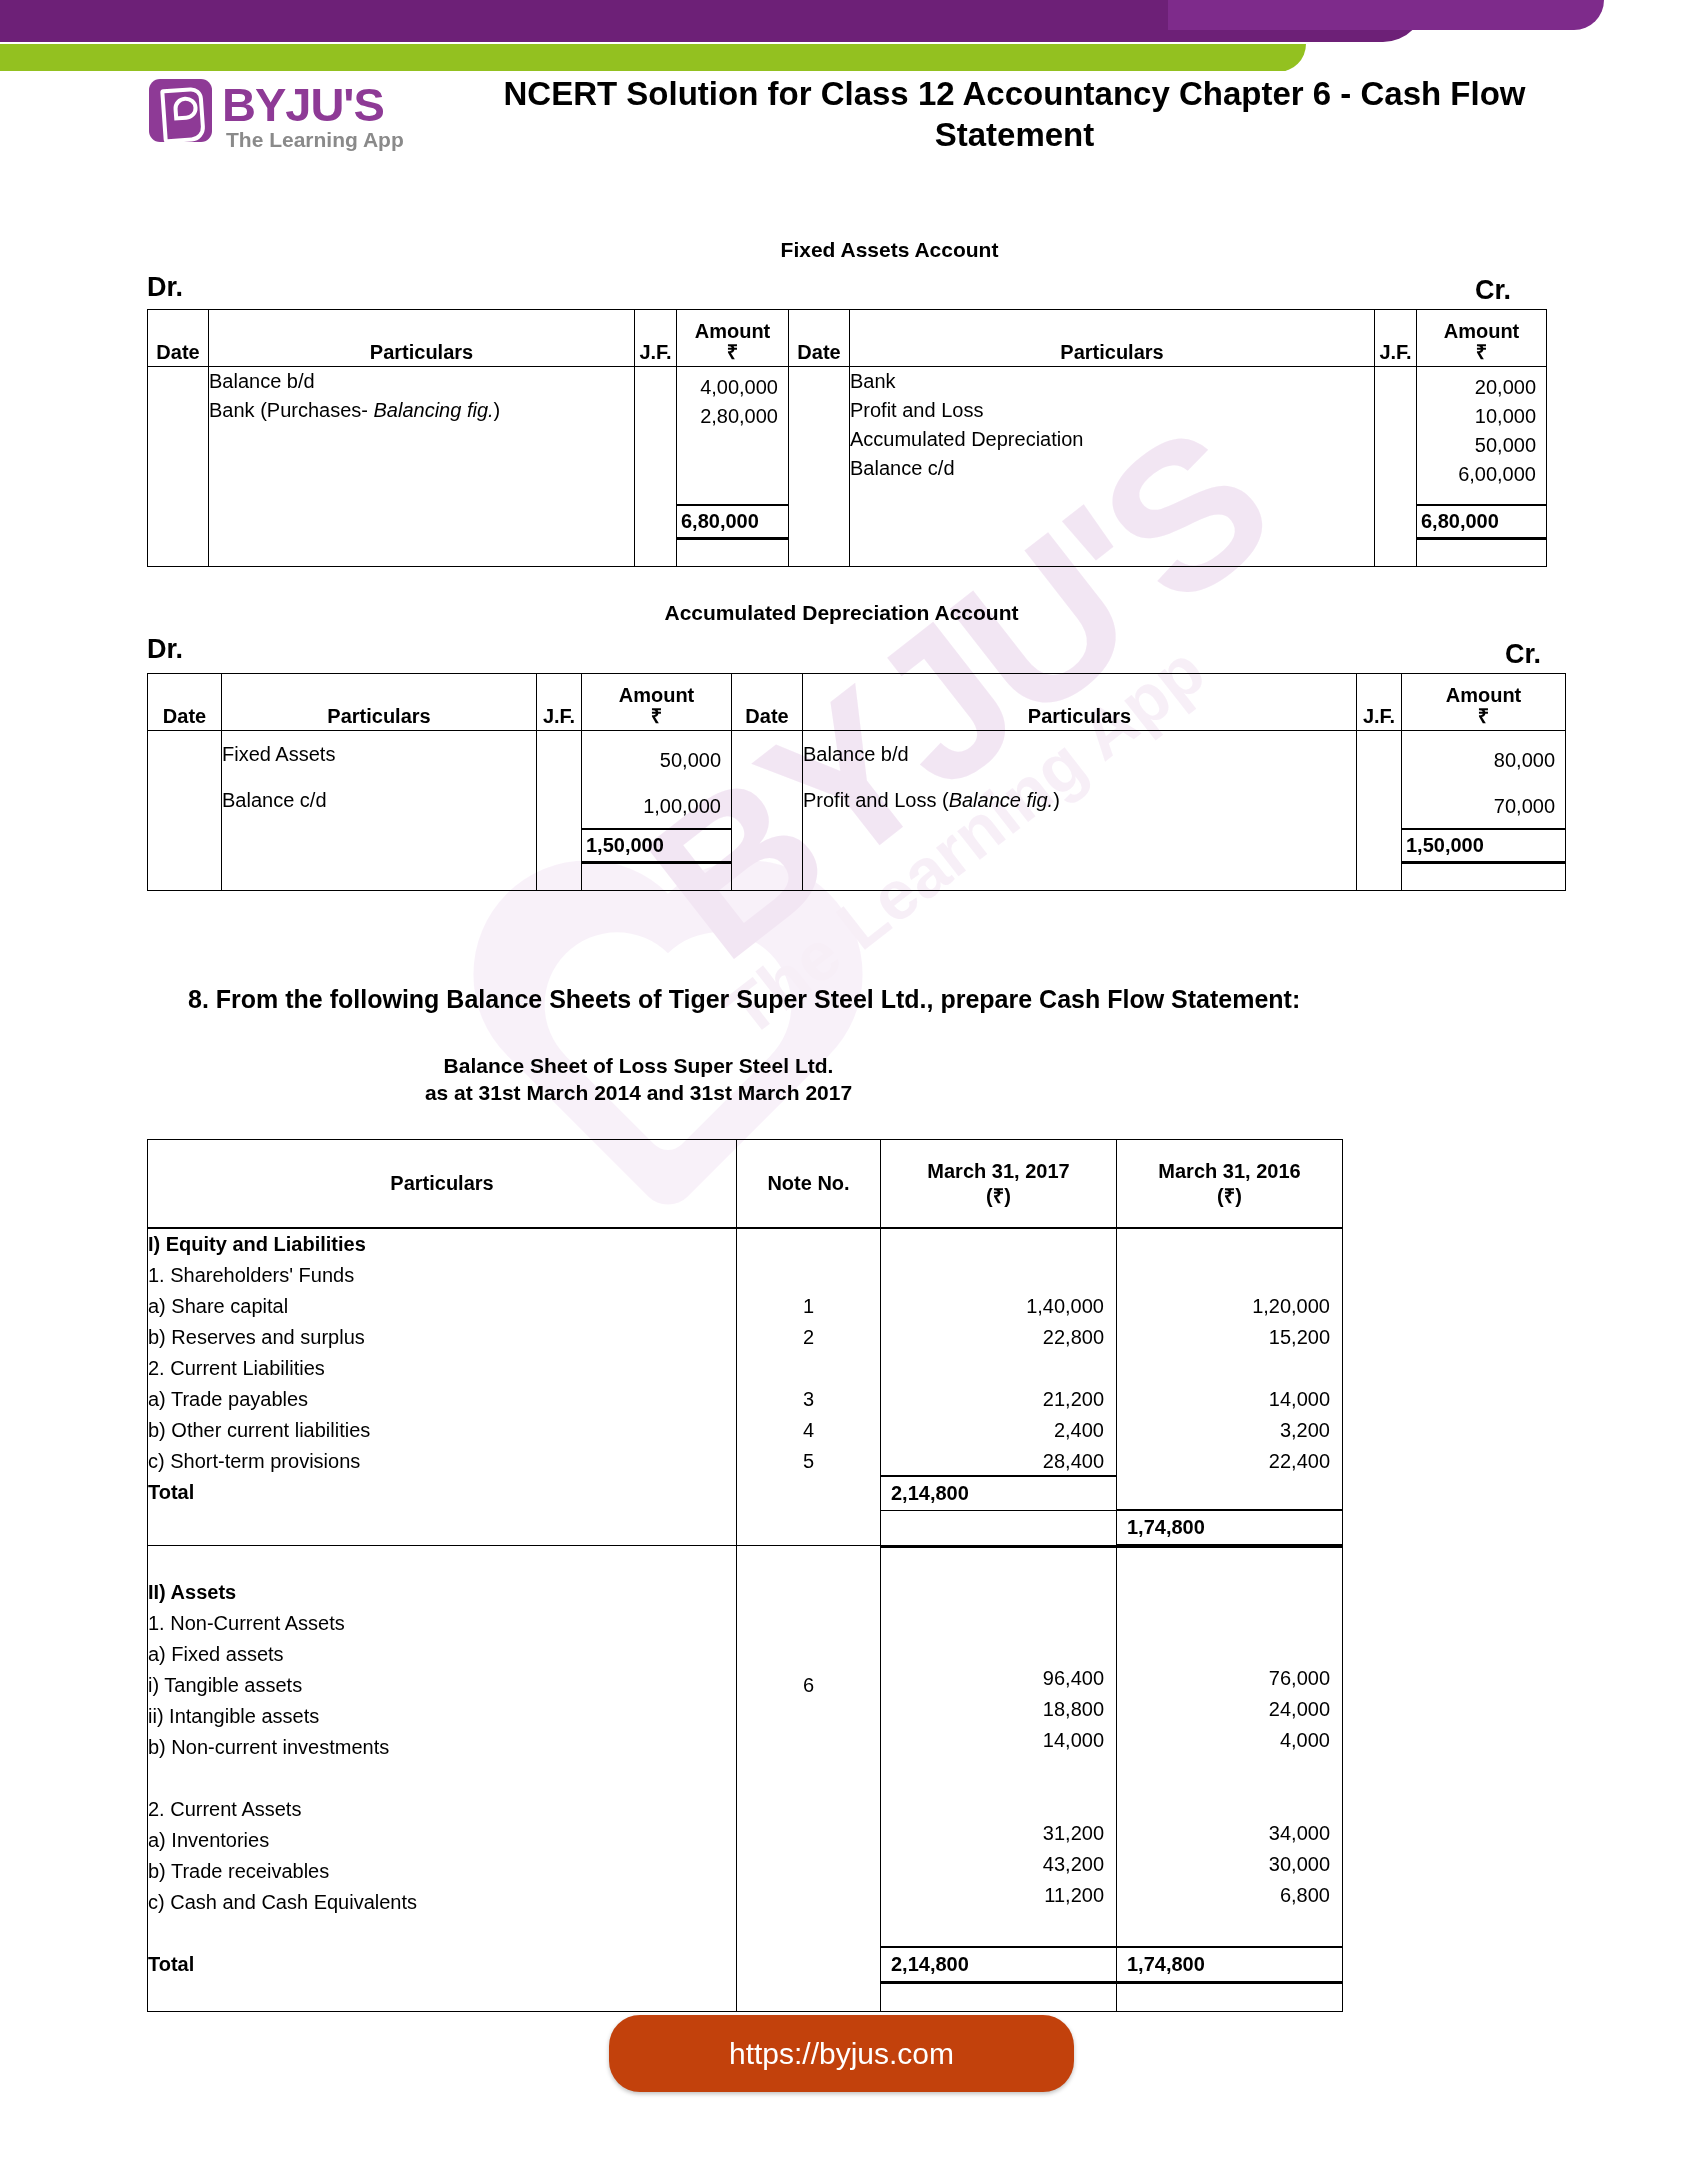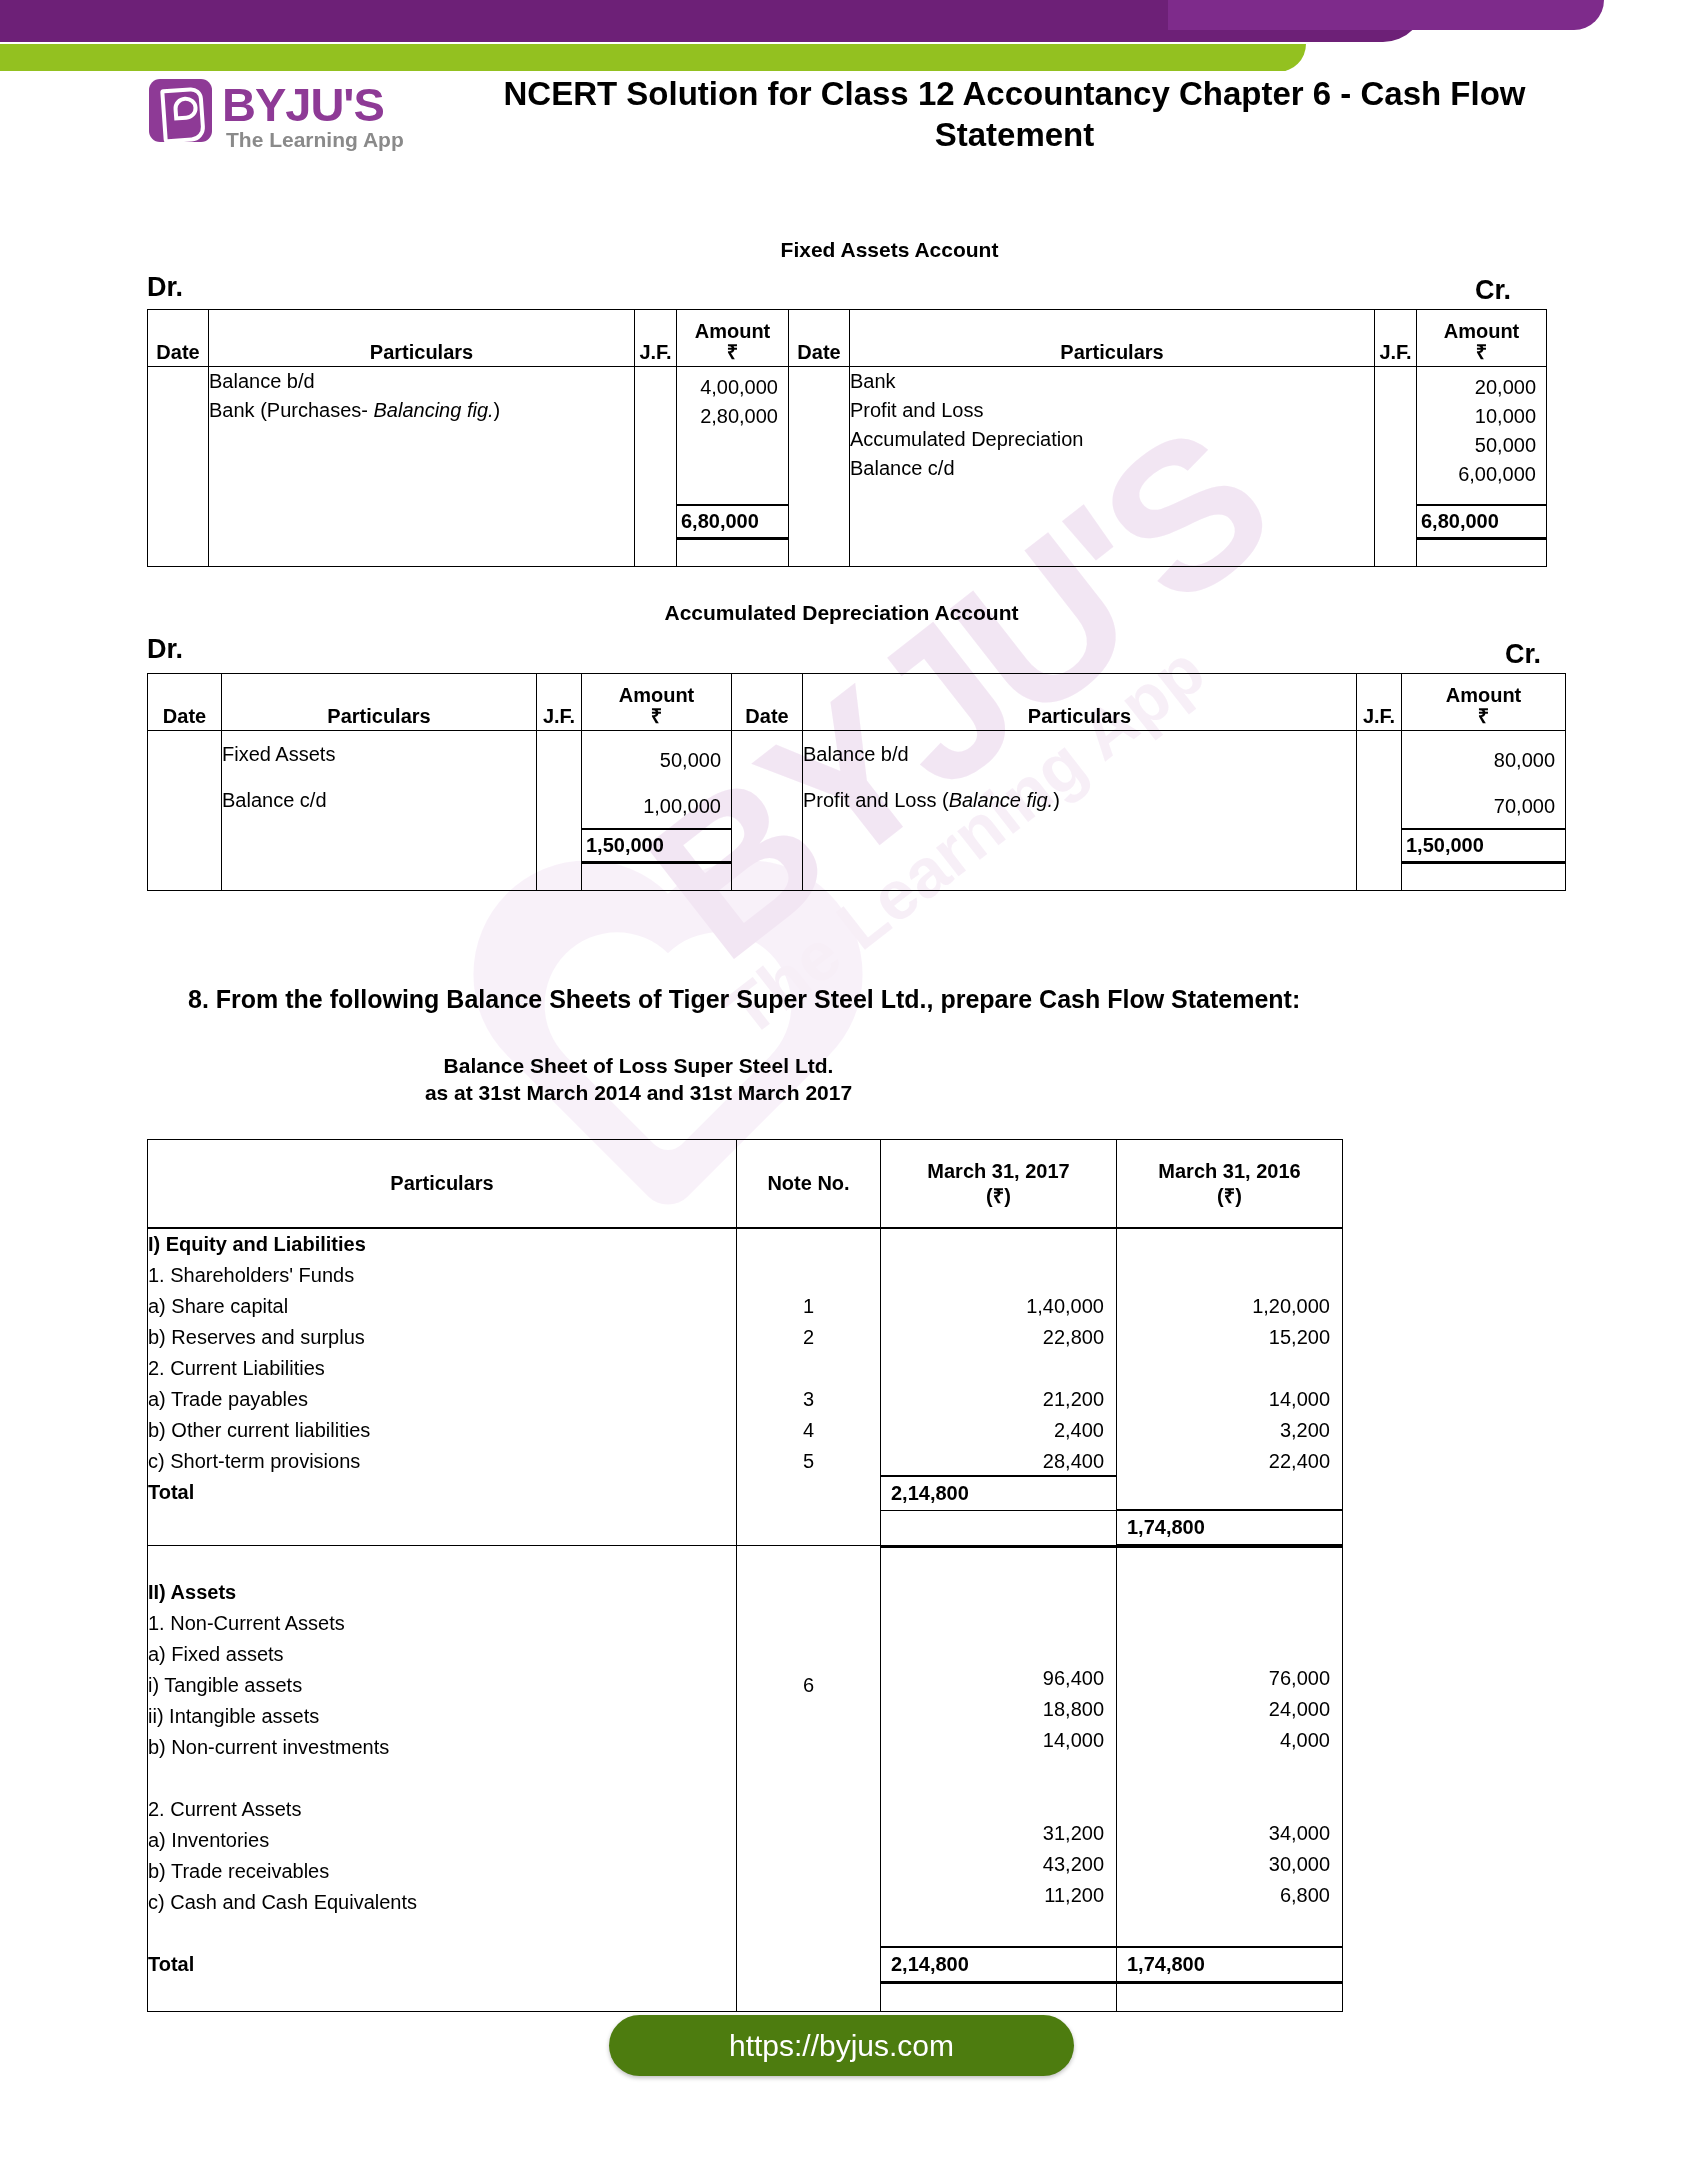--- a/index.html
+++ b/index.html
@@ -140,22 +140,22 @@
   .bs-note{text-align:center;line-height:31px;}
   .bold{font-weight:bold;}
   .bs-total-amt{
     border-top:2px solid #000;border-bottom:1px solid #000;
     font-weight:bold;padding:5px 0 5px 10px;text-align:left;
   }
   .bs-total-gap{border-top:2px solid #000;height:22px;}
 
   
   .footer-btn{
-    position:absolute;left:609px;top:2015px;width:465px;height:61px;
-    background:#4d7c0f;border-radius:31px;
+    position:absolute;left:609px;top:2015px;width:465px;height:77px;
+    background:#c2410c;border-radius:31px;
     display:flex;align-items:center;justify-content:center;
     color:#ffffff;font-size:30px;
     box-shadow:0 2px 4px rgba(0,0,0,.25);
     text-align:center;
   }
 </style>
 </head>
 <body>
 
 <div class="band-wrap">

